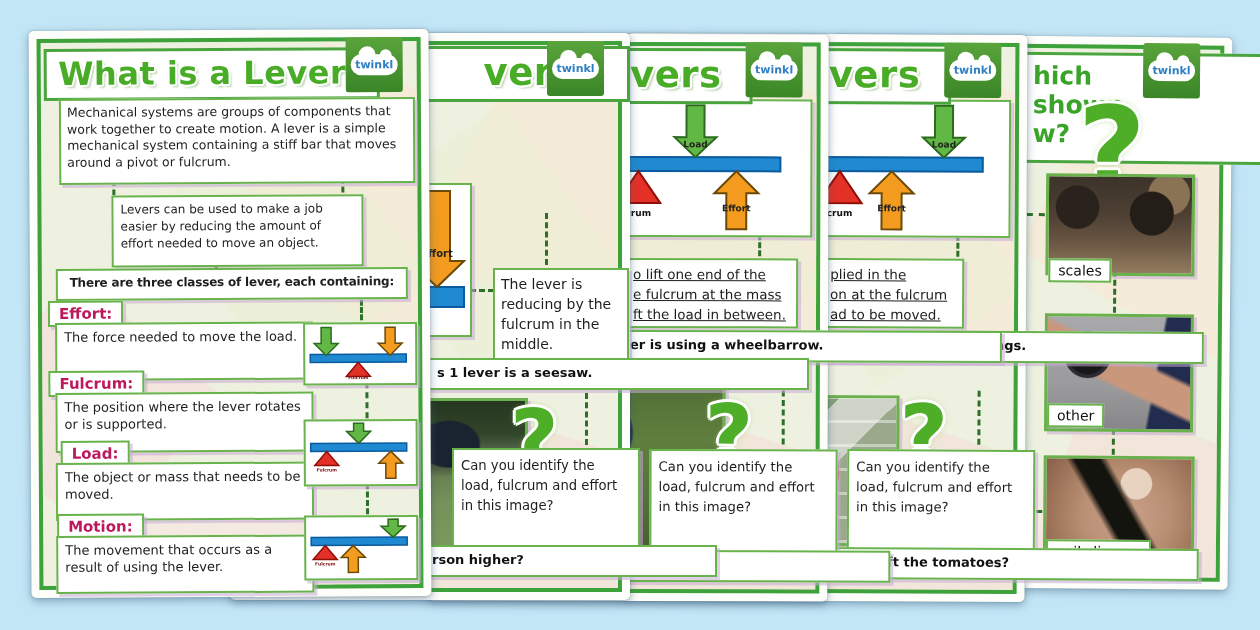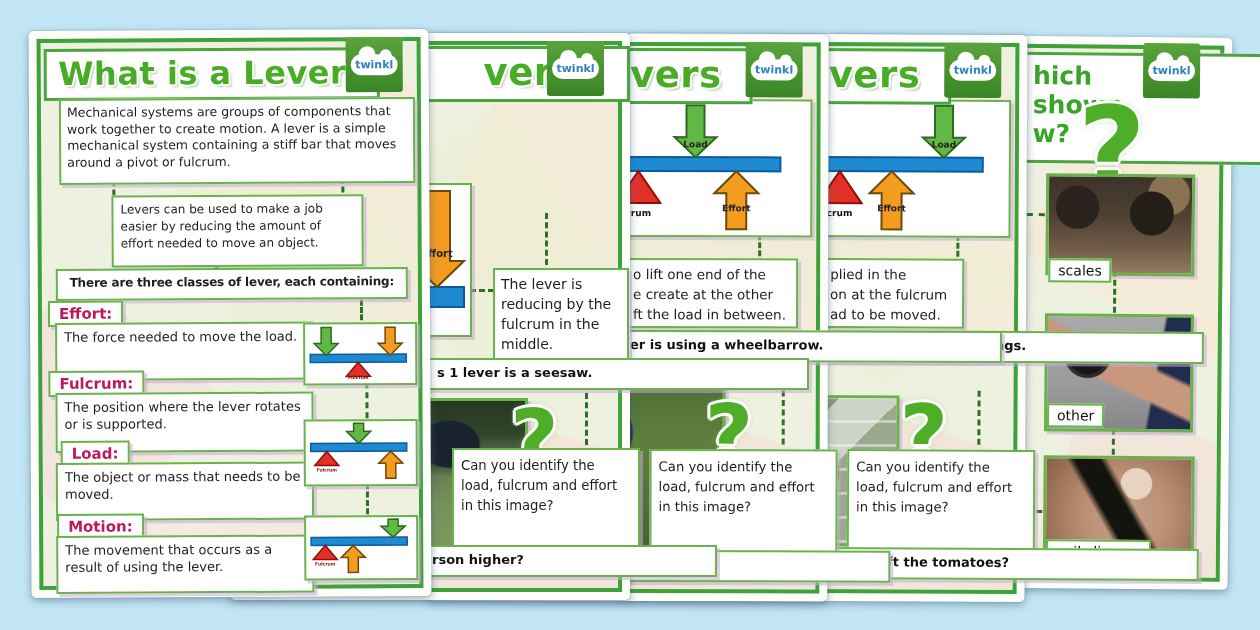--- a/index.html
+++ b/index.html
@@ -38,21 +38,21 @@
   .vdash{position:absolute;width:0;border-left:3px dashed #2e6f28;}
   .hdash{position:absolute;height:0;border-top:3px dashed #2e6f28;}
   .dgbox{position:absolute;background:#fff;border:2px solid #69b34c;
     box-shadow:3px 3px 0 rgba(198,170,212,.55);}
   .photo{position:absolute;border:3px solid #6ab04c;box-shadow:3px 3px 0 rgba(198,170,212,.55);}
   .qmark{position:absolute;font-weight:800;color:#4fae27;
     text-shadow:3px 0 #fff,-3px 0 #fff,0 3px #fff,0 -3px #fff,2px 2px #fff,-2px -2px #fff,
      2px -2px #fff,-2px 2px #fff,0 0 7px rgba(140,200,100,.9);}
   .plabel{position:absolute;background:#fff;border:2px solid #69b34c;font-size:14px;
     padding:2px 8px;color:#111;white-space:nowrap;}
-  .frag{position:absolute;white-space:nowrap;}
+  .frag{position:absolute;white-space:nowrap;text-decoration:underline;}
   
   .ph-seesaw{background:
     radial-gradient(ellipse at 12% 78%,#1d2418 0 26%,transparent 27%),
     radial-gradient(ellipse at 68% 26%,#1a2330 0 13%,transparent 14%),
     linear-gradient(180deg,#26371f 0%,#31452a 20%,#4e6043 28%,#93a18c 32%,#333f2b 36%,#6b8152 46%,#76925a 62%,#7f9c5e 100%);}
   .ph-wheelbarrow{background:
     radial-gradient(ellipse at 38% 34%,#243148 0 27%,transparent 28%),
     radial-gradient(ellipse at 24% 62%,#151d2c 0 18%,transparent 19%),
     linear-gradient(180deg,#4e6b33 0%,#5f7f3e 38%,#54713a 72%,#465f31 100%);}
   .ph-tomatoes{background:
@@ -182,21 +182,21 @@
         <text x="247" y="46" font-size="9" fill="#222" text-anchor="middle">Load</text>
         <polygon points="190,70 168,102 212,102" fill="#e33127" stroke="#8f0f07" stroke-width="2"></polygon>
         <text x="190" y="115" font-size="9" fill="#111" text-anchor="middle">crum</text>
         <polygon points="288,70 266,92 278,92 278,128 298,128 298,92 310,92" fill="#f39c1f" stroke="#6b4a07" stroke-width="2"></polygon>
         <text x="288" y="110" font-size="9" fill="#222" text-anchor="middle">Effort</text>
       </svg>
     </div>
 
     <div class="wbox" style="left:170px;top:224px;width:196px;height:66px;">
       <div class="frag" style="left:33px;top:4px;font-size:13.5px;line-height:20px;">o lift one end of the</div>
-      <div class="frag" style="left:33px;top:24px;font-size:13.5px;line-height:20px;">e create at the other</div>
+      <div class="frag" style="left:33px;top:24px;font-size:13.5px;line-height:20px;">e fulcrum at the mass</div>
       <div class="frag" style="left:33px;top:44px;font-size:13.5px;line-height:20px;">ft the load in between.</div>
     </div>
 
     <div class="strip" style="left:15px;top:296px;width:370px;height:28px;padding-left:185px;">er is using a wheelbarrow.</div>
 
     <div class="photo ph-wheelbarrow" style="left:55px;top:336px;width:237px;height:176px;"></div>
     <div class="qmark" style="left:277px;top:352px;font-size:84px;">?</div>
     <div class="wbox" style="left:222px;top:415px;width:170px;height:88px;padding:6px 7px;font-size:13.2px;line-height:20px;">Can you identify the load, fulcrum and effort in this image?</div>
 
     <div class="strip" style="left:15px;top:516px;width:264px;height:28px;padding-left:180px;">eavy soil?</div>

